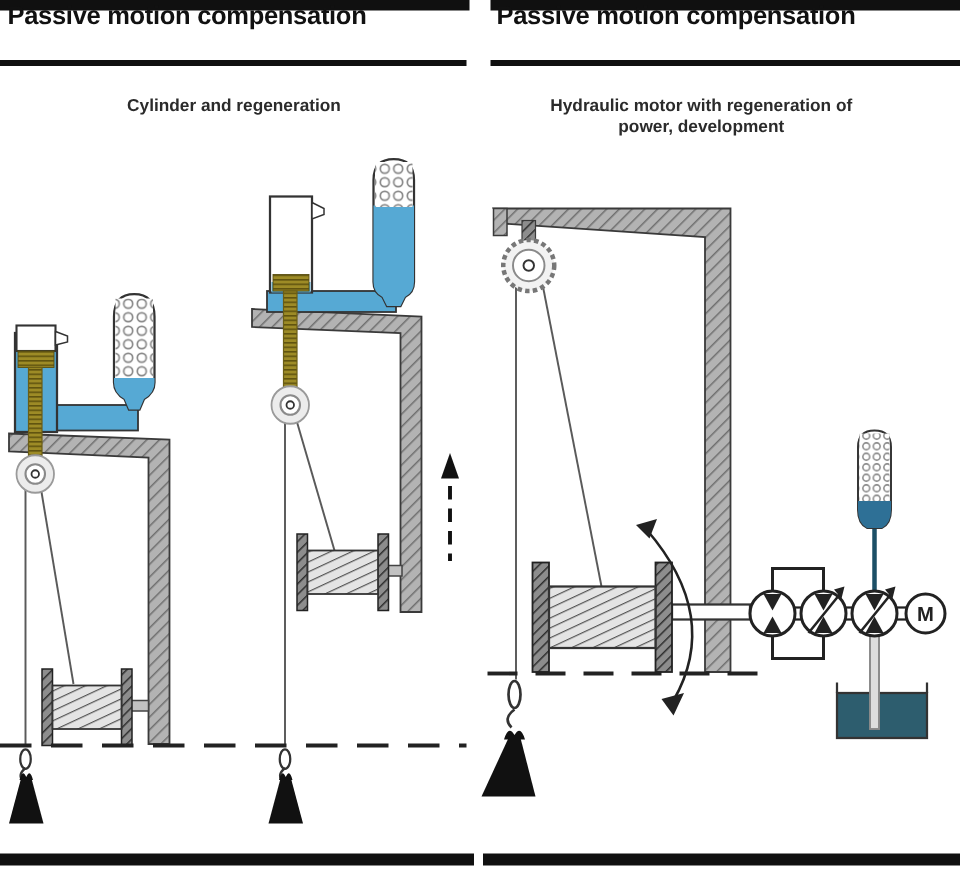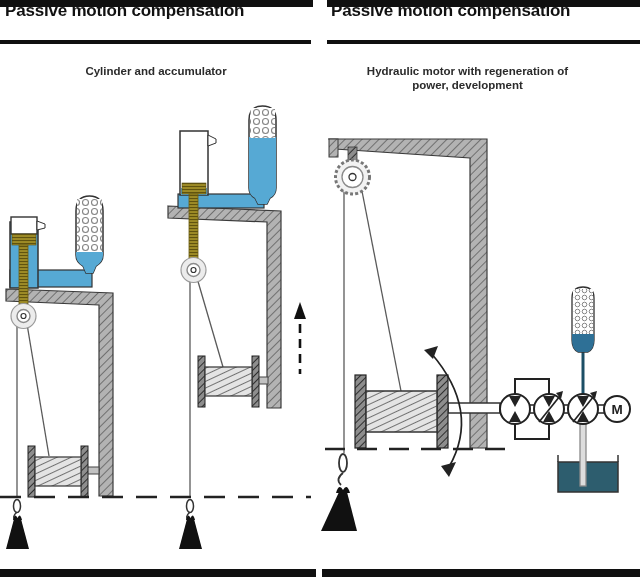--- a/index.html
+++ b/index.html
@@ -24,21 +24,21 @@
 <body>
 
 <div class="stage">
 
   <div class="bar top-left"></div>
   <div class="bar top-right"></div>
   <div class="title passive">Passive motion compensation</div>
   <div class="title active">Passive motion compensation</div>
   <div class="bar ul-left"></div>
   <div class="bar ul-right"></div>
-  <div class="subtitle passive">Cylinder and accumulator</div>
+  <div class="subtitle passive">Cylinder and regeneration</div>
   <div class="subtitle active">Hydraulic motor with regeneration of power, development</div>
   <div class="bar bot-left"></div>
   <div class="bar bot-right"></div>
 
   <svg class="diagram" width="640" height="579" viewBox="0 0 640 579">
     <defs>
       <pattern id="structHatch" width="6" height="6" patternUnits="userSpaceOnUse" patternTransform="rotate(45)">
         <rect width="6" height="6" fill="#b3b3b3"></rect>
         <line x1="0" y1="0" x2="0" y2="6" stroke="#6f6f6f" stroke-width="2"></line>
       </pattern>

